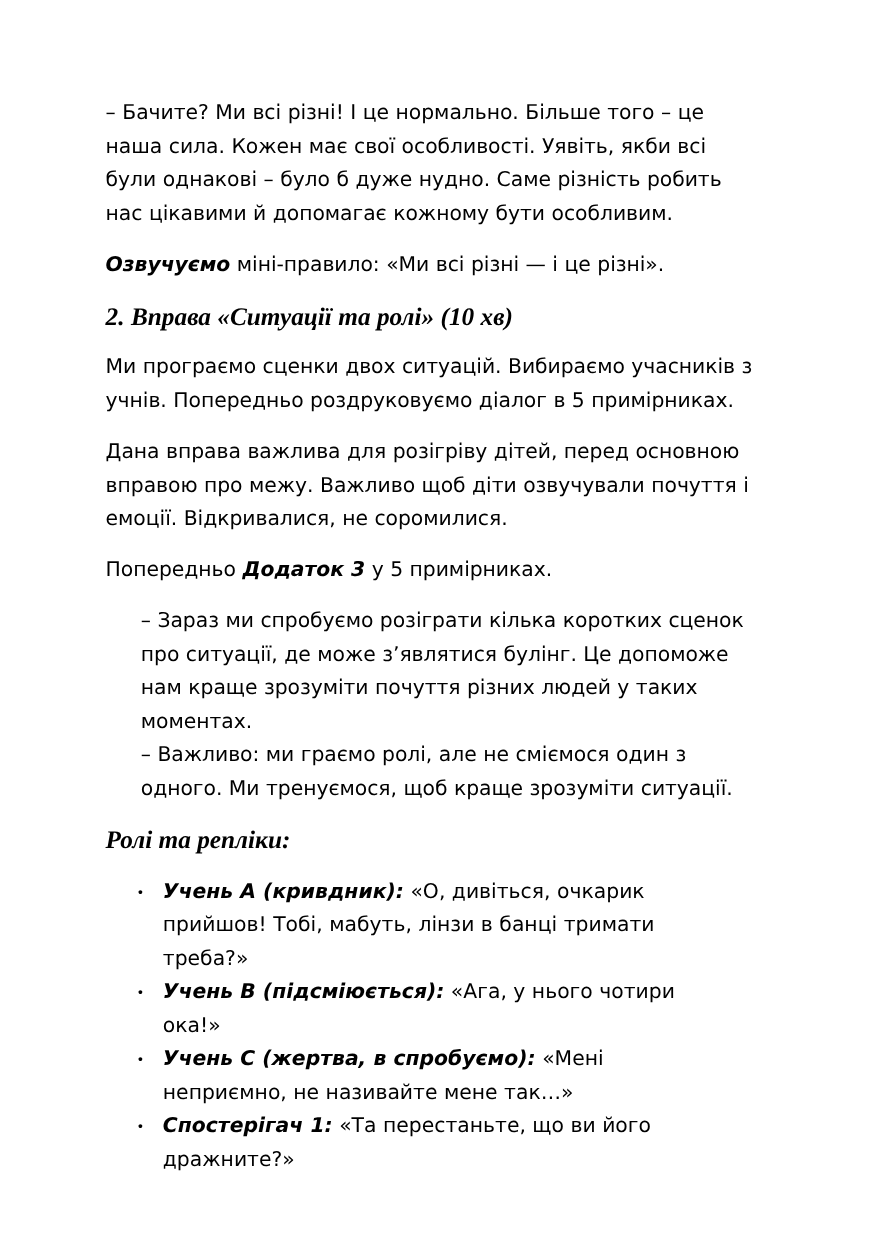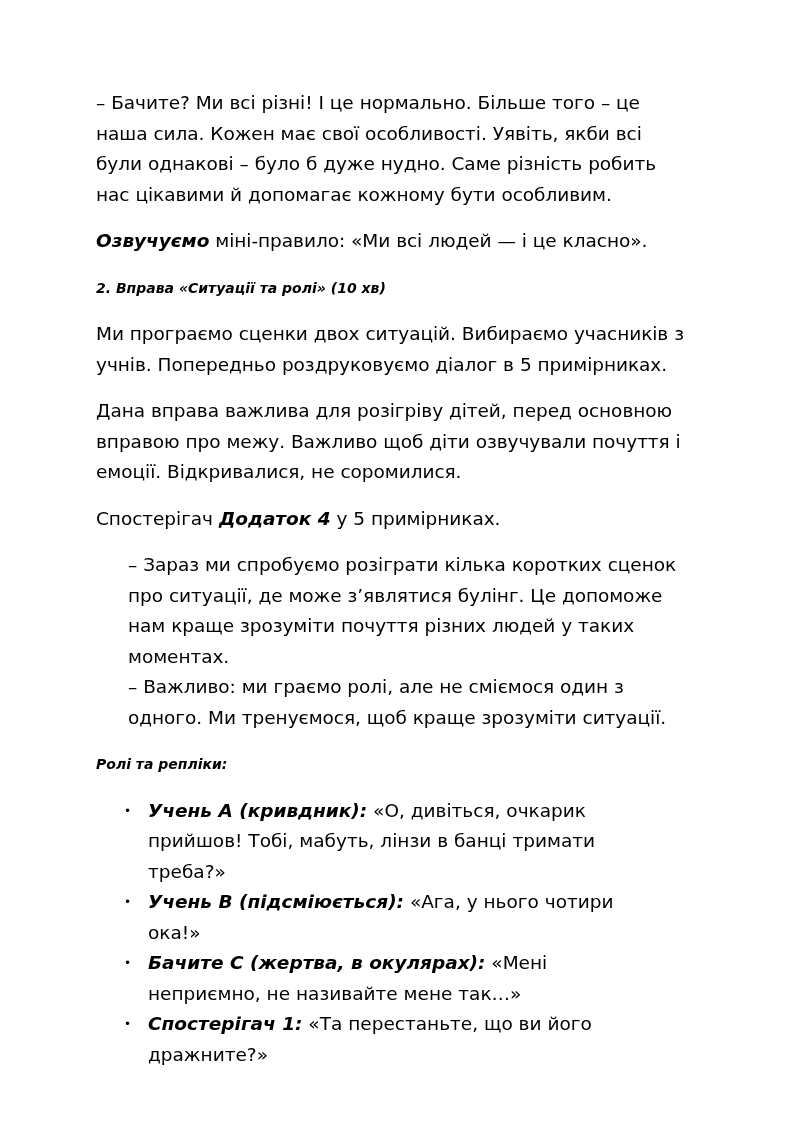--- a/index.html
+++ b/index.html
@@ -39,25 +39,26 @@
   .para {
     font-size: 18.5px;
     line-height: 30.5px;
     margin: 0 0 16px 0;
     text-align: left;
     word-spacing: 0.1px;
     letter-spacing: -0.05px;
   }
 
   .heading {
-    font-size: 14px;
+    font-size: 23px;
     line-height: 30.5px;
     font-weight: bold;
     font-style: italic;
     margin: 0 0 16px 0;
+    font-family: Liberation Serif, serif;
   }
 
   .em-bi {
     font-weight: bold;
     font-style: italic;
     margin-top: 30px;
   }
 
   
   .bullet-list {
@@ -87,46 +88,46 @@
   }
 </style>
 </head>
 <body>
 
 <div class="page">
   <div class="content">
 
     <p class="para">– Бачите? Ми всі різні! І це нормально. Більше того – це наша сила. Кожен має свої особливості. Уявіть, якби всі були однакові – було б дуже нудно. Саме різність робить нас цікавими й допомагає кожному бути особливим.</p>
 
-    <p class="para"><span class="em-bi">Озвучуємо</span><span> міні-правило: «Ми всі людей — і це класно».</span></p>
+    <p class="para"><span class="em-bi">Озвучуємо</span><span> міні-правило: «Ми всі різні — і це різні».</span></p>
 
     <p class="heading">2. Вправа «Ситуації та ролі» (10 хв)</p>
 
     <p class="para">Ми програємо сценки двох ситуацій. Вибираємо учасників з учнів. Попередньо роздруковуємо діалог в 5 примірниках.</p>
 
     <p class="para">Дана вправа важлива для розігріву дітей, перед основною вправою про межу. Важливо щоб діти озвучували почуття і емоції. Відкривалися, не соромилися.</p>
 
 
-    <p class="para"><span>Спостерігач </span><span class="em-bi">Додаток 4</span><span> у 5 примірниках.</span></p>
+    <p class="para"><span>Попередньо </span><span class="em-bi">Додаток 3</span><span> у 5 примірниках.</span></p>
 
     <p class="para" style="white-space: pre-line; margin-left: 32px;">– Зараз ми спробуємо розіграти кілька коротких сценок про ситуації, де може з’являтися булінг. Це допоможе нам краще зрозуміти почуття різних людей у таких моментах.
 – Важливо: ми граємо ролі, але не сміємося один з одного. Ми тренуємося, щоб краще зрозуміти ситуації.</p>
 
 
     <p class="heading">Ролі та репліки:</p>
 
     <ul class="bullet-list">
       <li class="bullet-item">
         <span class="dot">•</span><span class="em-bi">Учень А (кривдник):</span><span> «О, дивіться, очкарик прийшов! Тобі, мабуть, лінзи в банці тримати треба?»</span>
       </li>
       <li class="bullet-item">
         <span class="dot">•</span><span class="em-bi">Учень В (підсміюється):</span><span> «Ага, у нього чотири ока!»</span>
       </li>
       <li class="bullet-item">
-        <span class="dot">•</span><span class="em-bi">Бачите С (жертва, в окулярах):</span><span> «Мені неприємно, не називайте мене так…»</span>
+        <span class="dot">•</span><span class="em-bi">Учень С (жертва, в спробуємо):</span><span> «Мені неприємно, не називайте мене так…»</span>
       </li>
       <li class="bullet-item">
         <span class="dot">•</span><span class="em-bi">Спостерігач 1:</span><span> «Та перестаньте, що ви його дражните?»</span>
       </li>
 
     </ul>
 
   </div>
 </div>
 

